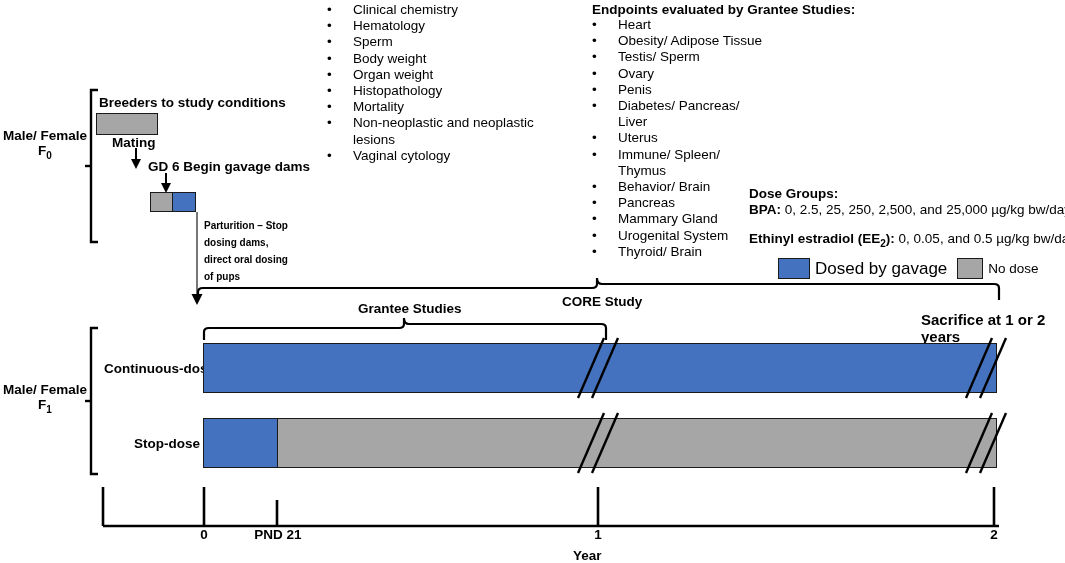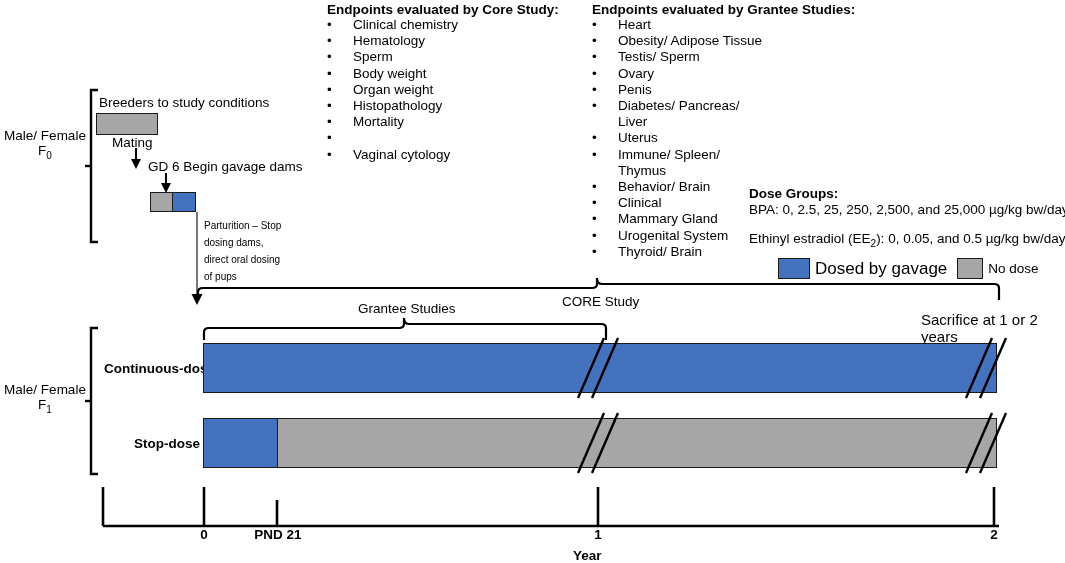--- a/index.html
+++ b/index.html
@@ -10,21 +10,21 @@
   }
   #canvas{
     position:relative;
     width:1065px;
     height:563px;
     background:#fff;
     overflow:hidden;
   }
   .abs{position:absolute;}
   .txt{font-size:13.5px;line-height:16px;white-space:pre;}
-  .bold{font-weight:normal;}
+  .bold{font-weight:bold;}
   .hdr{font-weight:bold;font-size:13.5px;white-space:nowrap;}
 
   
   .list{list-style:none;margin:0;padding:0;}
   .list li{
     display:flex;
     font-size:13.5px;
     line-height:16.2px;
   }
   .list li .dot{width:26px;flex:0 0 26px;text-align:left;}
@@ -38,21 +38,20 @@
   .axis-lbl{font-size:13.5px;font-weight:bold;}
   .bar-lbl{font-size:13.5px;font-weight:bold;white-space:nowrap;}
   svg{overflow:visible;}
 </style>
 </head>
 <body>
 
 <div id="canvas">
 
   <div class="abs" style="left:327px;top:2px;width:250px;">
-    <div class="hdr">Endpoints evaluated by Core Study:</div>
     <ul class="list">
       <li>
           <span class="dot">•</span>
           <span class="lbl">Clinical chemistry</span>
         </li>
       <li>
           <span class="dot">•</span>
           <span class="lbl">Hematology</span>
         </li>
       <li>
@@ -70,20 +69,22 @@
       <li>
           <span class="dot">•</span>
           <span class="lbl">Histopathology</span>
         </li>
       <li>
           <span class="dot">•</span>
           <span class="lbl">Mortality</span>
         </li>
       <li>
           <span class="dot">•</span>
+          <span class="lbl">Non-neoplastic and neoplastic
+lesions</span>
         </li>
       <li>
           <span class="dot">•</span>
           <span class="lbl">Vaginal cytology</span>
         </li>
     </ul>
   </div>
 
   <div class="abs" style="left:592px;top:2px;width:270px;">
     <div class="hdr">Endpoints evaluated by Grantee Studies:</div>
@@ -121,21 +122,21 @@
           <span class="dot">•</span>
           <span class="lbl">Immune/ Spleen/
 Thymus</span>
         </li>
       <li>
           <span class="dot">•</span>
           <span class="lbl">Behavior/ Brain</span>
         </li>
       <li>
           <span class="dot">•</span>
-          <span class="lbl">Clinical</span>
+          <span class="lbl">Pancreas</span>
         </li>
       <li>
           <span class="dot">•</span>
           <span class="lbl">Mammary Gland</span>
         </li>
       <li>
           <span class="dot">•</span>
           <span class="lbl">Urogenital System</span>
         </li>
       <li>

